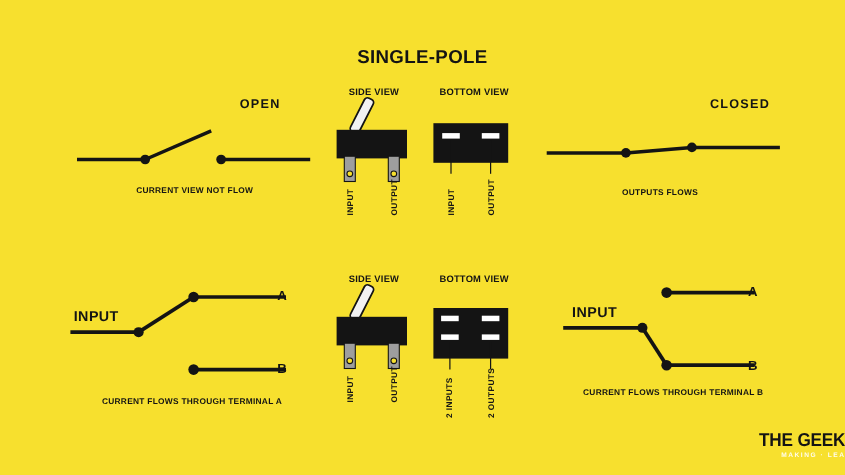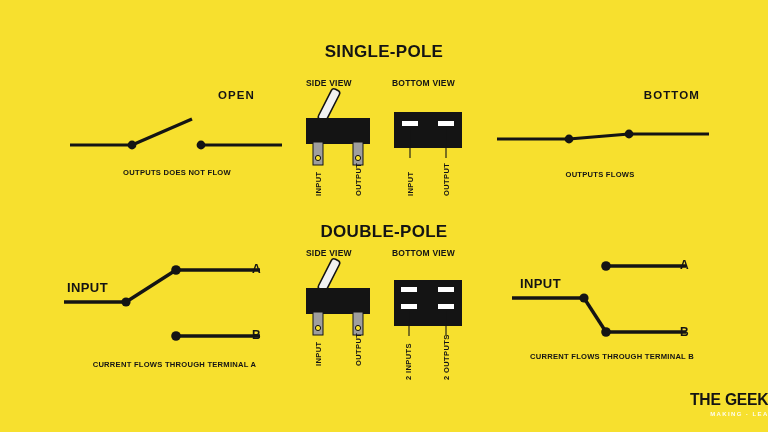--- a/index.html
+++ b/index.html
@@ -29,20 +29,21 @@
     color: #141414;
     letter-spacing: 0.3px;
     text-align: center;
     white-space: nowrap;
   }
   .view-label {
     font-size: 8.5px;
     font-weight: bold;
     color: #141414;
     letter-spacing: 0.2px;
+    text-align: center;
     white-space: nowrap;
   }
   .state-title {
     font-size: 11.5px;
     font-weight: bold;
     color: #141414;
     letter-spacing: 1.1px;
     text-align: right;
     white-space: nowrap;
   }
@@ -140,33 +141,32 @@
   <div class="abs pin-label" style="left:442px; top:196px;">OUTPUT</div>
 
   <div class="abs state-title" style="left:95px; top:89px; width:160px;">OPEN</div>
   <svg class="abs" style="left:70px; top:105px;" width="212" height="50" viewBox="0 0 212 50">
     <line x1="0" y1="40" x2="62" y2="40" stroke="#141414" stroke-width="3.2"></line>
     <line x1="62" y1="40" x2="122" y2="14" stroke="#141414" stroke-width="3.2"></line>
     <circle cx="62" cy="40" r="4.4" fill="#141414"></circle>
     <circle cx="131" cy="40" r="4.4" fill="#141414"></circle>
     <line x1="131" y1="40" x2="212" y2="40" stroke="#141414" stroke-width="3.2"></line>
   </svg>
-  <div class="abs caption" style="left:72px; top:168px; width:210px;">OUTPUTS DOES NOT FLOW</div>
-
-  <div class="abs state-title" style="left:500px; top:89px; width:200px;">BOTTOM</div>
+  <div class="abs caption" style="left:72px; top:168px; width:210px;">CURRENT VIEW NOT FLOW</div>
+
+  <div class="abs state-title" style="left:500px; top:89px; width:200px;">CLOSED</div>
   <svg class="abs" style="left:497px; top:110px;" width="212" height="42" viewBox="0 0 212 42">
     <line x1="0" y1="29" x2="72" y2="29" stroke="#141414" stroke-width="3.2"></line>
     <line x1="72" y1="29" x2="132" y2="24" stroke="#141414" stroke-width="3.2"></line>
     <line x1="132" y1="24" x2="212" y2="24" stroke="#141414" stroke-width="3.2"></line>
     <circle cx="72" cy="29" r="4.4" fill="#141414"></circle>
     <circle cx="132" cy="24" r="4.4" fill="#141414"></circle>
   </svg>
   <div class="abs caption" style="left:500px; top:170px; width:200px;">OUTPUTS FLOWS</div>
 
-  <div class="abs section-title" style="left:284px; top:222px; width:200px;">DOUBLE-POLE</div>
 
   <div class="abs view-label" style="left:306px; top:248px; width:68px;">SIDE VIEW</div>
   <div class="abs view-label" style="left:392px; top:248px; width:78px;">BOTTOM VIEW</div>
 
   <svg class="abs" style="left:300px; top:262px;" width="92" height="68" viewBox="0 0 92 68">
     <g>
       <rect x="24.5" y="-4" width="9" height="34" rx="3.2" fill="#F2F2F2" stroke="#141414" stroke-width="1.6" transform="rotate(27 29 13)"></rect>
     </g>
     <rect x="6" y="26" width="64" height="26" fill="#141414"></rect>
     <g>

